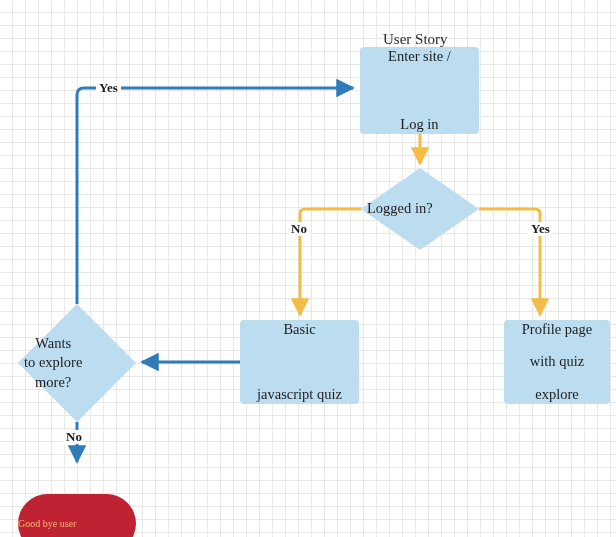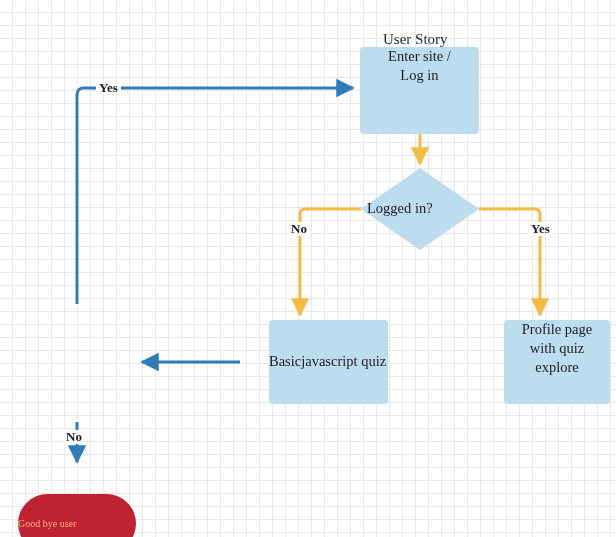--- a/index.html
+++ b/index.html
@@ -30,21 +30,21 @@
     position: absolute;
     left: 0;
     top: 0;
     width: 616px;
     height: 537px;
   }
   .node {
     position: absolute;
     display: flex;
     align-items: center;
-    justify-content: flex-start;
+    justify-content: space-between;
     text-align: center;
     color: #1d1d1d;
     font-size: 14.5px;
     line-height: 1.32;
     box-sizing: border-box;
   }
   .node-rect {
     background: #bcdcf0;
     border-radius: 4px;
   }
@@ -129,31 +129,41 @@
     <span>Log in</span>
   </div>
 
   <div class="node node-diamond" style="left:361px; top:168px; width:118px; height:82px;">
     <svg class="dia-shape" viewBox="0 0 118 82" preserveAspectRatio="none">
       <polygon points="59,0 118,41 59,82 0,41" fill="#bcdcf0"></polygon>
     </svg>
     <span class="dia-label">Logged in?</span>
   </div>
 
-  <div class="node node-rect" style="left:240px; top:320px; width:119px; height:84px; flex-direction:row;margin-left:29px;">
+  <div class="node node-rect" style="left:240px; top:320px; width:119px; height:84px; flex-direction:column;">
     <span>Basic</span>
     <span>javascript quiz</span>
   </div>
 
   <div class="node node-rect" style="left:487px; top:320px; width:106px; height:84px; flex-direction:column;margin-left:17px;">
     <span>Profile page</span>
     <span>with quiz</span>
     <span>explore</span>
   </div>
 
+  <div class="node node-diamond" style="left:18px; top:304px; width:118px; height:118px;">
+    <svg class="dia-shape" viewBox="0 0 118 118" preserveAspectRatio="none">
+      <polygon points="59,0 118,59 59,118 0,59" fill="#bcdcf0"></polygon>
+    </svg>
+    <span class="dia-label" style="display:flex; flex-direction:column;">
+      <span>Wants</span>
+      <span>to explore</span>
+      <span>more?</span>
+    </span>
+  </div>
 
   <div class="node node-pill" style="left:18px; top:468px; width:118px; height:59px;">Good bye user</div>
 
   <div class="edge-label" style="left:96px; top:81px;">Yes</div>
   <div class="edge-label" style="left:288px; top:222px;">No</div>
   <div class="edge-label" style="left:528px; top:222px;">Yes</div>
   <div class="edge-label" style="left:63px; top:430px;">No</div>
 
 </div>
 

